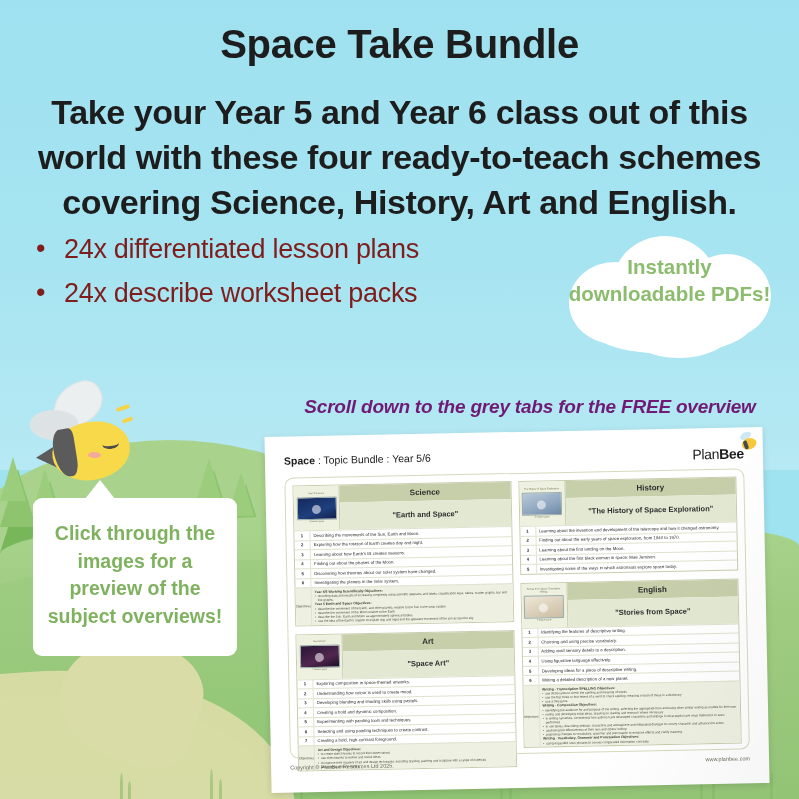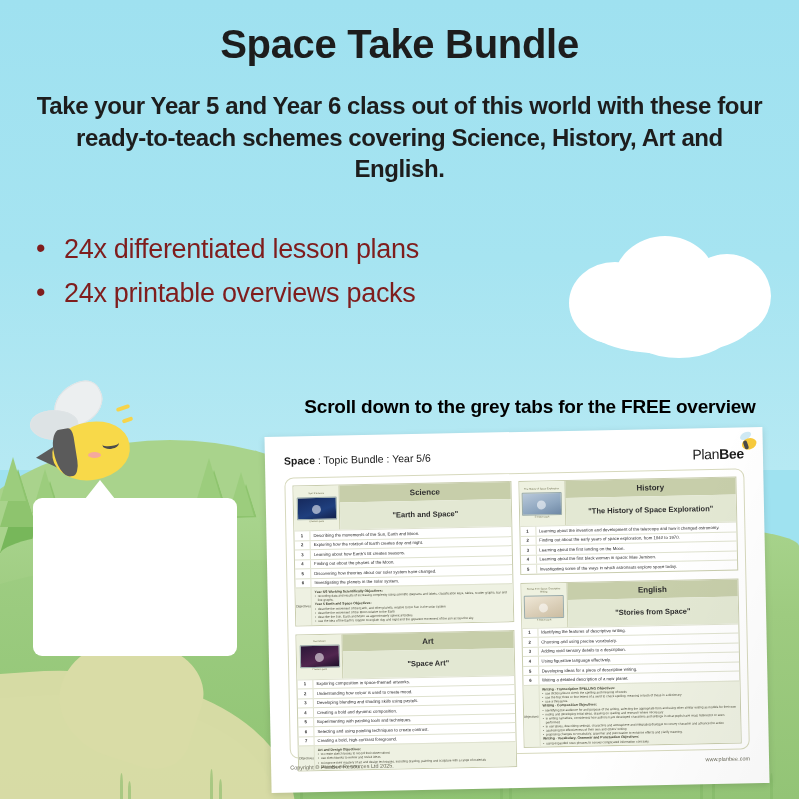--- a/index.html
+++ b/index.html
@@ -112,21 +112,21 @@
 
   
   #content { position:absolute; inset:0; z-index:5; }
 
   #title {
     position:absolute; left:0; top:22px; width:799px; text-align:center;
     font-size:40px; font-weight:bold; color:#1d1d1d; letter-spacing:-.3px;
   }
   #subtitle {
     position:absolute; left:30px; top:90px; width:739px; text-align:center;
-    font-size:24px; font-weight:bold; color:#1d1d1d; line-height:1.32;
+    font-size:34px; font-weight:bold; color:#1d1d1d; line-height:1.32;
     letter-spacing:-.4px;
   }
   #bullets {
     position:absolute; left:30px; top:228px; width:520px;
   }
   #bullets li {
     list-style:none; font-size:27px; font-weight:500; color:#7f1d1d;
     line-height:1.62; padding-left:34px; position:relative; letter-spacing:-.3px;
   }
   #bullets li:before {
@@ -159,21 +159,21 @@
     border-bottom:19px solid #fff;
   }
   #callout .txt {
     position:absolute; left:8px; top:22px; width:188px; text-align:center;
     font-size:19.5px; font-weight:bold; color:#7fb25f; line-height:1.42;
   }
 
   
   #scroll-hint {
     position:absolute; left:290px; top:396px; width:480px; text-align:center;
-    font-size:19px; font-weight:bold; color:#000000;
+    font-size:19px; font-style:italic; font-weight:bold; color:#701a75;
     letter-spacing:-.2px;
   }
 
   
   #sheet {
     position:absolute; left:268px; top:432px; width:498px; height:356px;
     background:#fff; transform:rotate(-1.15deg);
     box-shadow:0 2px 7px rgba(0,0,0,.13);
     padding:18px 19px 8px 19px;
   }
@@ -330,33 +330,35 @@
   </div>
 </div>
 
 <div id="content">
 
   <div id="title">Space Take Bundle</div>
   <div id="subtitle">Take your Year 5 and Year 6 class out of this world with these four ready-to-teach schemes covering Science, History, Art and English.</div>
 
   <ul id="bullets">
     <li>24x differentiated lesson plans</li>
-    <li>24x printable overviews packs</li>
+    <li>24x describe worksheet packs</li>
   </ul>
 
   <div id="cloud-badge">
     <div class="puff p1"></div>
     <div class="puff p2"></div>
     <div class="puff p3"></div>
     <div class="puff p4"></div>
     <div class="puff p5"></div>
+    <div class="txt">Instantly downloadable PDFs!</div>
   </div>
 
   <div id="callout">
     <div class="tip"></div>
+    <div class="txt">Click through the images for a preview of the subject overviews!</div>
   </div>
 
   <div id="scroll-hint">Scroll down to the grey tabs for the FREE overview</div>
 
   <div id="sheet">
     <div id="sheet-head">
       <div id="doc-title">
         <b>Space</b><span> : Topic Bundle : Year 5/6</span>
       </div>
       <div id="brand">

